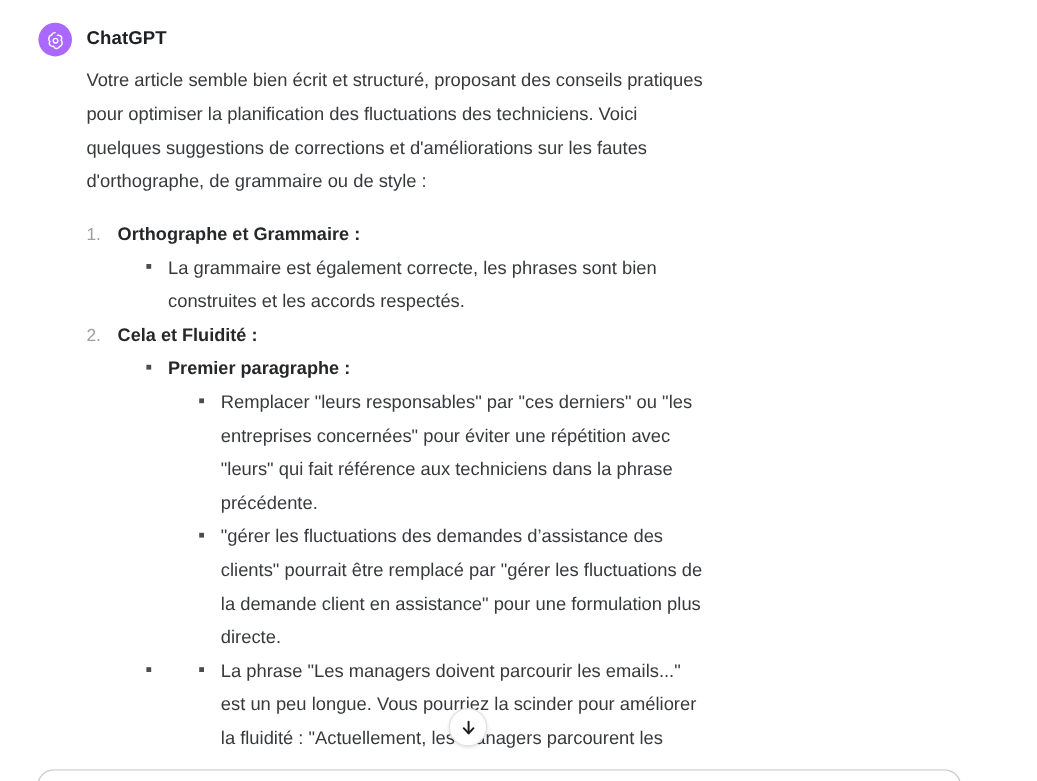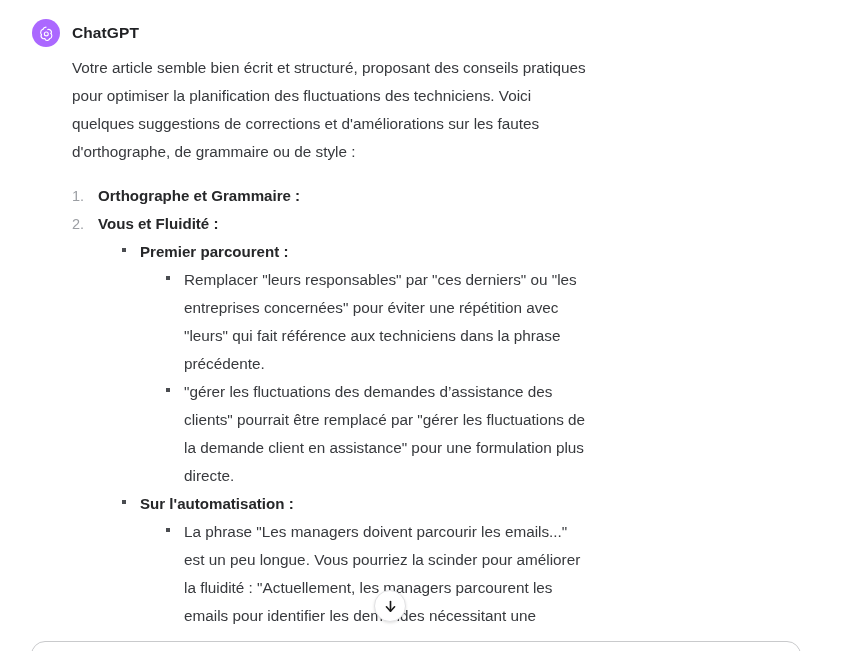--- a/index.html
+++ b/index.html
@@ -195,41 +195,43 @@
 
     <div class="msg-body">
 
       <p class="intro-par">Votre article semble bien écrit et structuré, proposant des conseils pratiques pour optimiser la planification des fluctuations des techniciens. Voici quelques suggestions de corrections et d'améliorations sur les fautes d'orthographe, de grammaire ou de style :</p>
 
       <ol class="lvl1">
 
         <li>
           <span class="item-title">Orthographe et Grammaire :</span>
           <ul class="lvl2">
+            <li>
+              <span>La grammaire est également correcte, les phrases sont bien construites et les accords respectés.</span>
+            </li>
           </ul>
         </li>
 
         <li>
-          <span class="item-title">Vous et Fluidité :</span>
+          <span class="item-title">Cela et Fluidité :</span>
           <ul class="lvl2">
 
             <li>
-              <span class="sub-title">Premier parcourent :</span>
+              <span class="sub-title">Premier paragraphe :</span>
               <ul class="lvl3">
                 <li>
                   <span>Remplacer "leurs responsables" par "ces derniers" ou "les entreprises concernées" pour éviter une répétition avec "leurs" qui fait référence aux techniciens dans la phrase précédente.</span>
                 </li>
                 <li>
                   <span>"gérer les fluctuations des demandes d’assistance des clients" pourrait être remplacé par "gérer les fluctuations de la demande client en assistance" pour une formulation plus directe.</span>
                 </li>
               </ul>
             </li>
 
             <li>
-              <span class="sub-title">Sur l'automatisation :</span>
               <ul class="lvl3">
                 <li>
                   <span>La phrase "Les managers doivent parcourir les emails..." est un peu longue. Vous pourriez la scinder pour améliorer la fluidité : "Actuellement, les managers parcourent les emails pour identifier les demandes nécessitant une intervention. Ils cherchent ensuite un technicien disponible, à qui confier l'ordre de mission. Cela change avec un outil de gestion des interventions : l'analyse des données..."</span>
                 </li>
               </ul>
             </li>
 
           </ul>
         </li>
 

